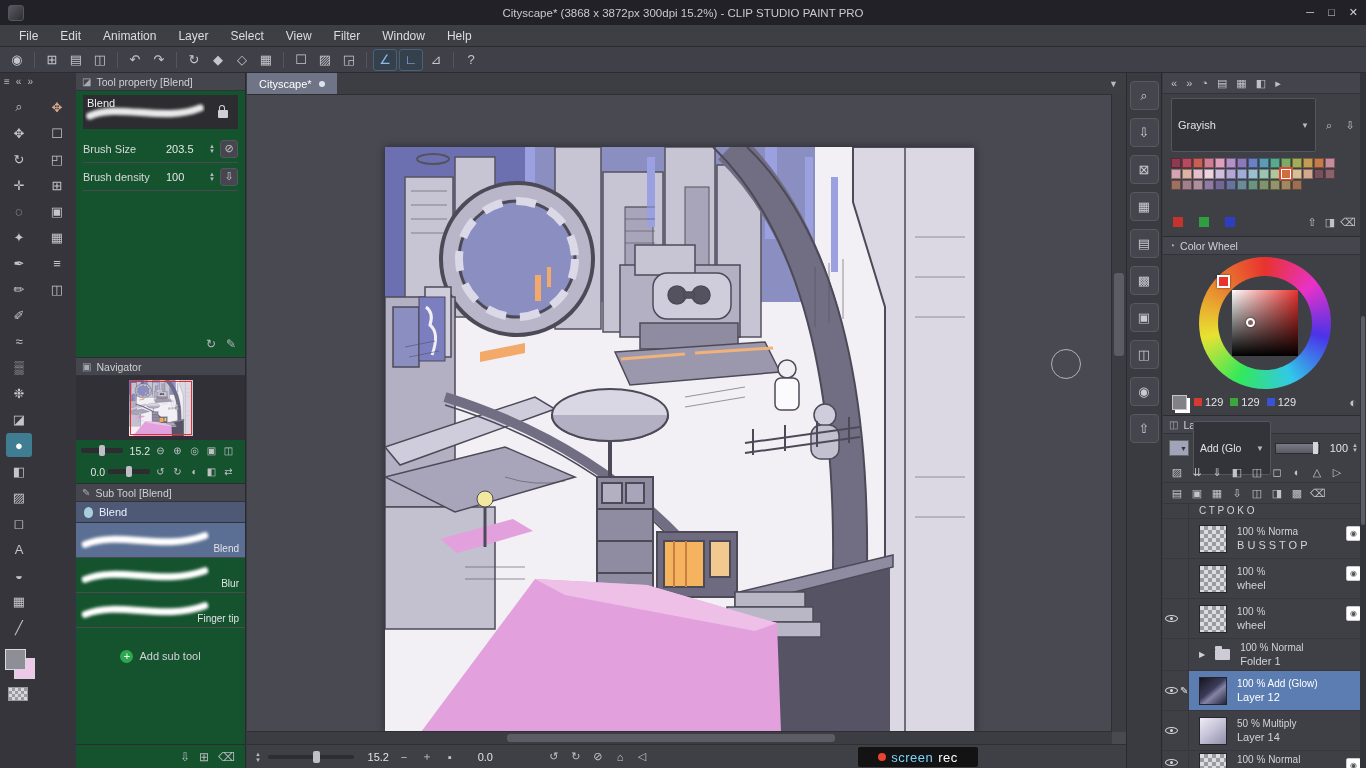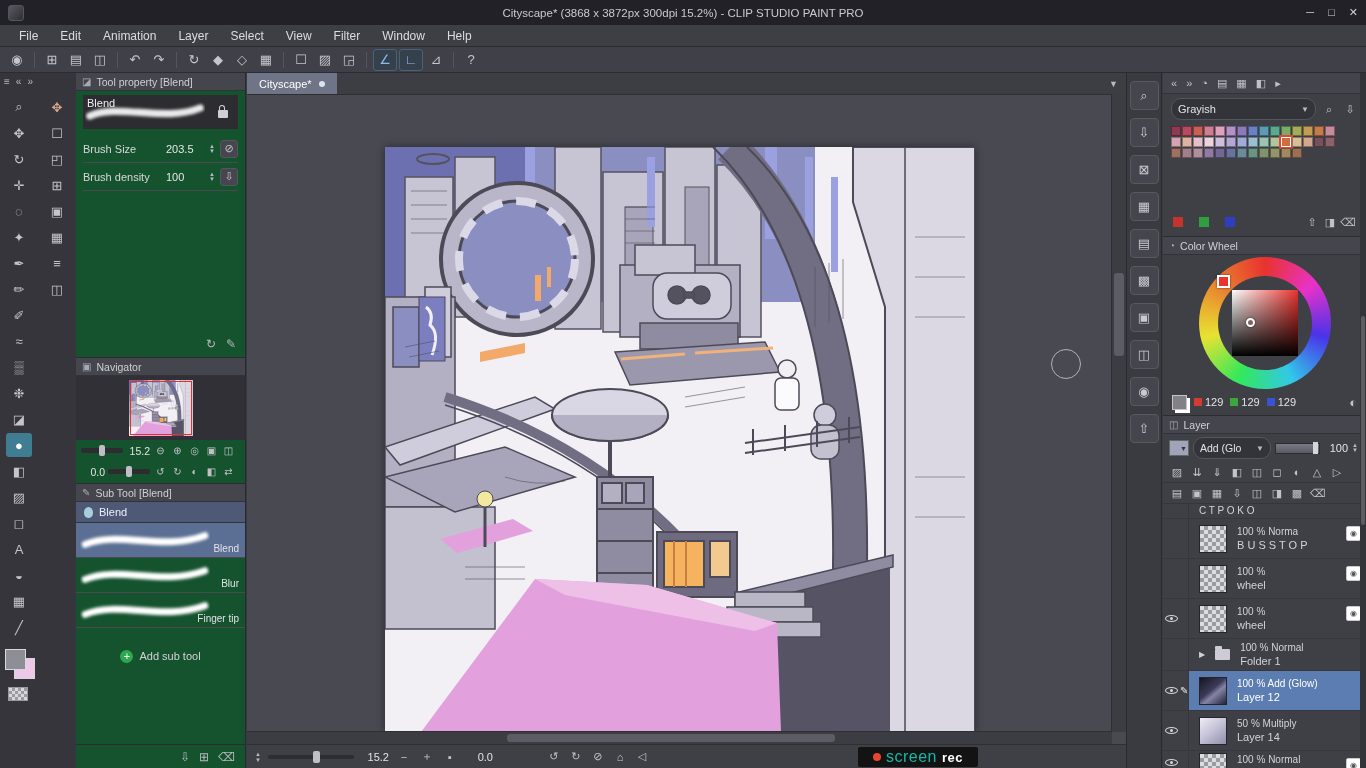--- a/index.html
+++ b/index.html
@@ -149,22 +149,22 @@
         display:flex;align-items:center;justify-content:center;color:#c9c9cf;font-size:13px;flex:none}
 
   
   .right-panels{position:absolute;left:1163px;top:73px;right:0;bottom:0;background:#3f3f46;
                 display:flex;flex-direction:column;box-sizing:border-box}
   .rp-tabs{height:20px;display:flex;align-items:center;gap:9px;padding:0 8px;background:#44444c;
            border-bottom:1px solid #32323a;color:#c0c0c6;font-size:11px;flex:none}
   .rp-tabs .rt{font-size:11px}
   .color-section{height:142px;border-bottom:1px solid #2c2c31;display:flex;flex-direction:column;flex:none}
   .cs-row{display:flex;align-items:center;gap:5px;padding:4px 8px 2px}
-  .dropdown{flex:1;height:18px;background:#33333a;border:1px solid #55555d;border-radius:10px;
-            display:flex;align-items:center;padding:1px 6px;color:#e2e2e6;gap:4px;overflow:hidden;white-space:nowrap}
+  .dropdown{flex:1;height:18px;background:#33333a;border:1px solid #55555d;border-radius:2px;
+            display:flex;align-items:center;padding:17px 6px;color:#e2e2e6;gap:4px;overflow:hidden;white-space:nowrap}
   .dd-arrow{margin-left:auto;color:#b9b9bf;font-size:8px}
   .cs-btn{width:16px;height:16px;display:flex;align-items:center;justify-content:center;color:#c0c0c6;font-size:11px}
   .swatches{display:flex;flex-wrap:wrap;gap:1px;padding:4px 8px;width:172px}
   .sw{width:10px;height:10px;border:1px solid rgba(0,0,0,.35);box-sizing:border-box;flex:none}
   .sw.sel{outline:2px solid #e84333;outline-offset:0;border-color:#fff}
   .cs-bottom{margin-top:auto;display:flex;align-items:center;gap:16px;padding:0 10px 6px}
   .mini{width:10px;height:10px;flex:none}
   .mini.red{background:#c4342c}.mini.green{background:#2e9e3e}.mini.blue{background:#2e3ec4}
   .cs-flex{flex:1}
   .cs-bottom .cs-btn{margin-left:-6px}
@@ -235,22 +235,22 @@
   .licon{display:none;position:absolute;right:5px;top:7px;width:13px;height:13px;border:1px solid #c9c9cf;
          background:#fff;color:#555;font-size:8px;align-items:center;justify-content:center;border-radius:2px}
   .has-icon .licon{display:flex}
   .llist-scroll{position:absolute;right:0;top:0;bottom:0;width:6px;background:#33333a}
   .llist-scroll::after{content:"";position:absolute;left:1px;right:1px;top:35%;height:30%;background:#5c5c65;border-radius:3px}
 
   
   .watermark{position:absolute;left:858px;top:747px;width:120px;height:20px;background:#131313;border-radius:2px;
              display:flex;align-items:center;justify-content:center;gap:5px;z-index:9}
   .wm-dot{width:8px;height:8px;border-radius:50%;background:#e8442f}
-  .wm-1{color:#14b8a6;font-size:16px;letter-spacing:.5px}
-  .wm-2{color:#fff;font-size:13px;font-weight:bold;letter-spacing:.5px}
+  .wm-1{color:#7dd3fc;font-size:13px;letter-spacing:.5px}
+  .wm-2{color:#fff;font-size:13px;font-weight:normal;letter-spacing:.5px}
 </style>
 </head>
 <body>
 
 <svg width="0" height="0" style="position:absolute" aria-hidden="true">
   <defs>
     <filter id="soft" x="-20%" y="-80%" width="140%" height="260%">
       <feGaussianBlur stdDeviation="2.1"></feGaussianBlur>
     </filter>
     <symbol id="art" viewBox="0 0 590 585">

